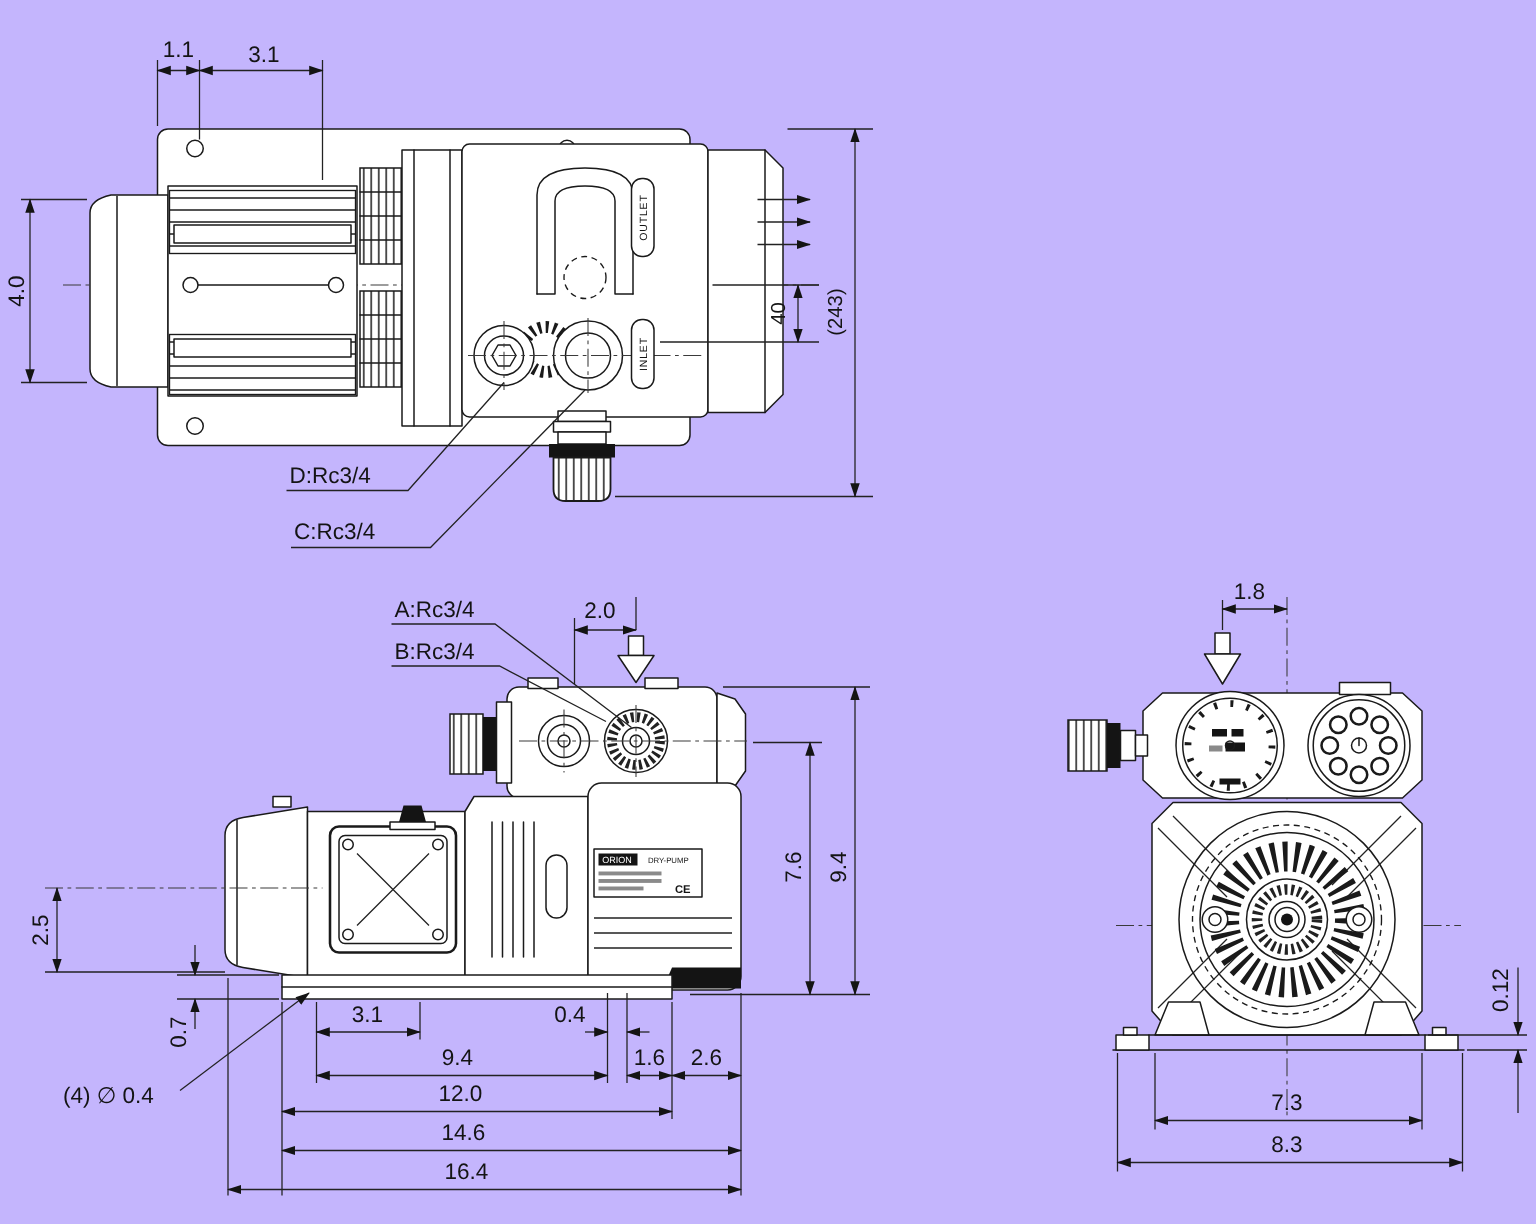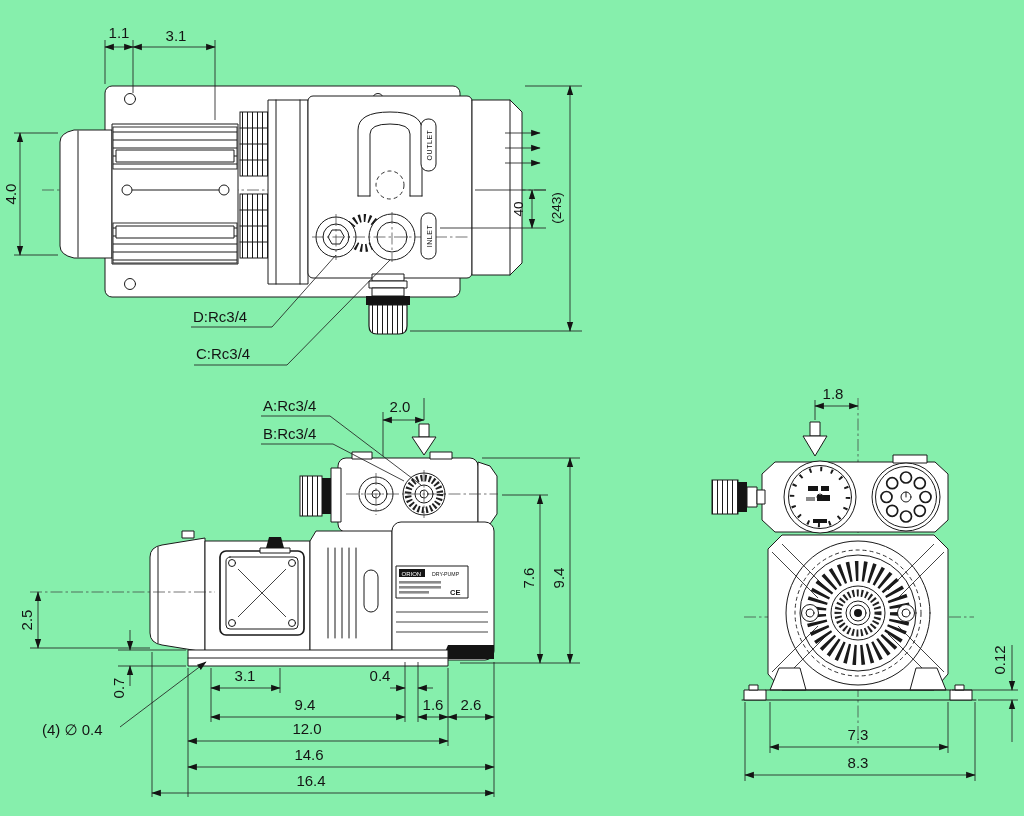--- a/index.html
+++ b/index.html
@@ -1,16 +1,16 @@
 <!DOCTYPE html>
 <html><head>
 <meta charset="utf-8">
 <style>
   html,body{margin:0;padding:0;background:#ffffff;}
-  .page{width:1024px;height:816px;background:#86efac;position:relative;overflow:hidden;}
+  .page{width:1024px;height:816px;background:#c4b5fd;position:relative;overflow:hidden;}
   svg{display:block;}
   svg text{font-family:"Liberation Sans","DejaVu Sans",sans-serif;fill:#141414;}
   .s  {stroke:#1a1a1a;fill:none;stroke-width:1;stroke-linecap:round;stroke-linejoin:round;}
   .s2 {stroke:#1a1a1a;fill:none;stroke-width:1.7;stroke-linejoin:round;}
   .sw {stroke:#1a1a1a;fill:#fff;stroke-width:1;stroke-linejoin:round;}
   .blk{fill:#141414;stroke:none;}
   .d  {stroke:#222;fill:none;stroke-width:.85;}
   .cl {stroke:#3a3a3a;fill:none;stroke-width:.7;stroke-dasharray:12 3 2.5 3;}
   .dsh{stroke:#1a1a1a;fill:none;stroke-width:.9;stroke-dasharray:4 3;}
   .g9 {fill:#8a8a8a;stroke:none;}

